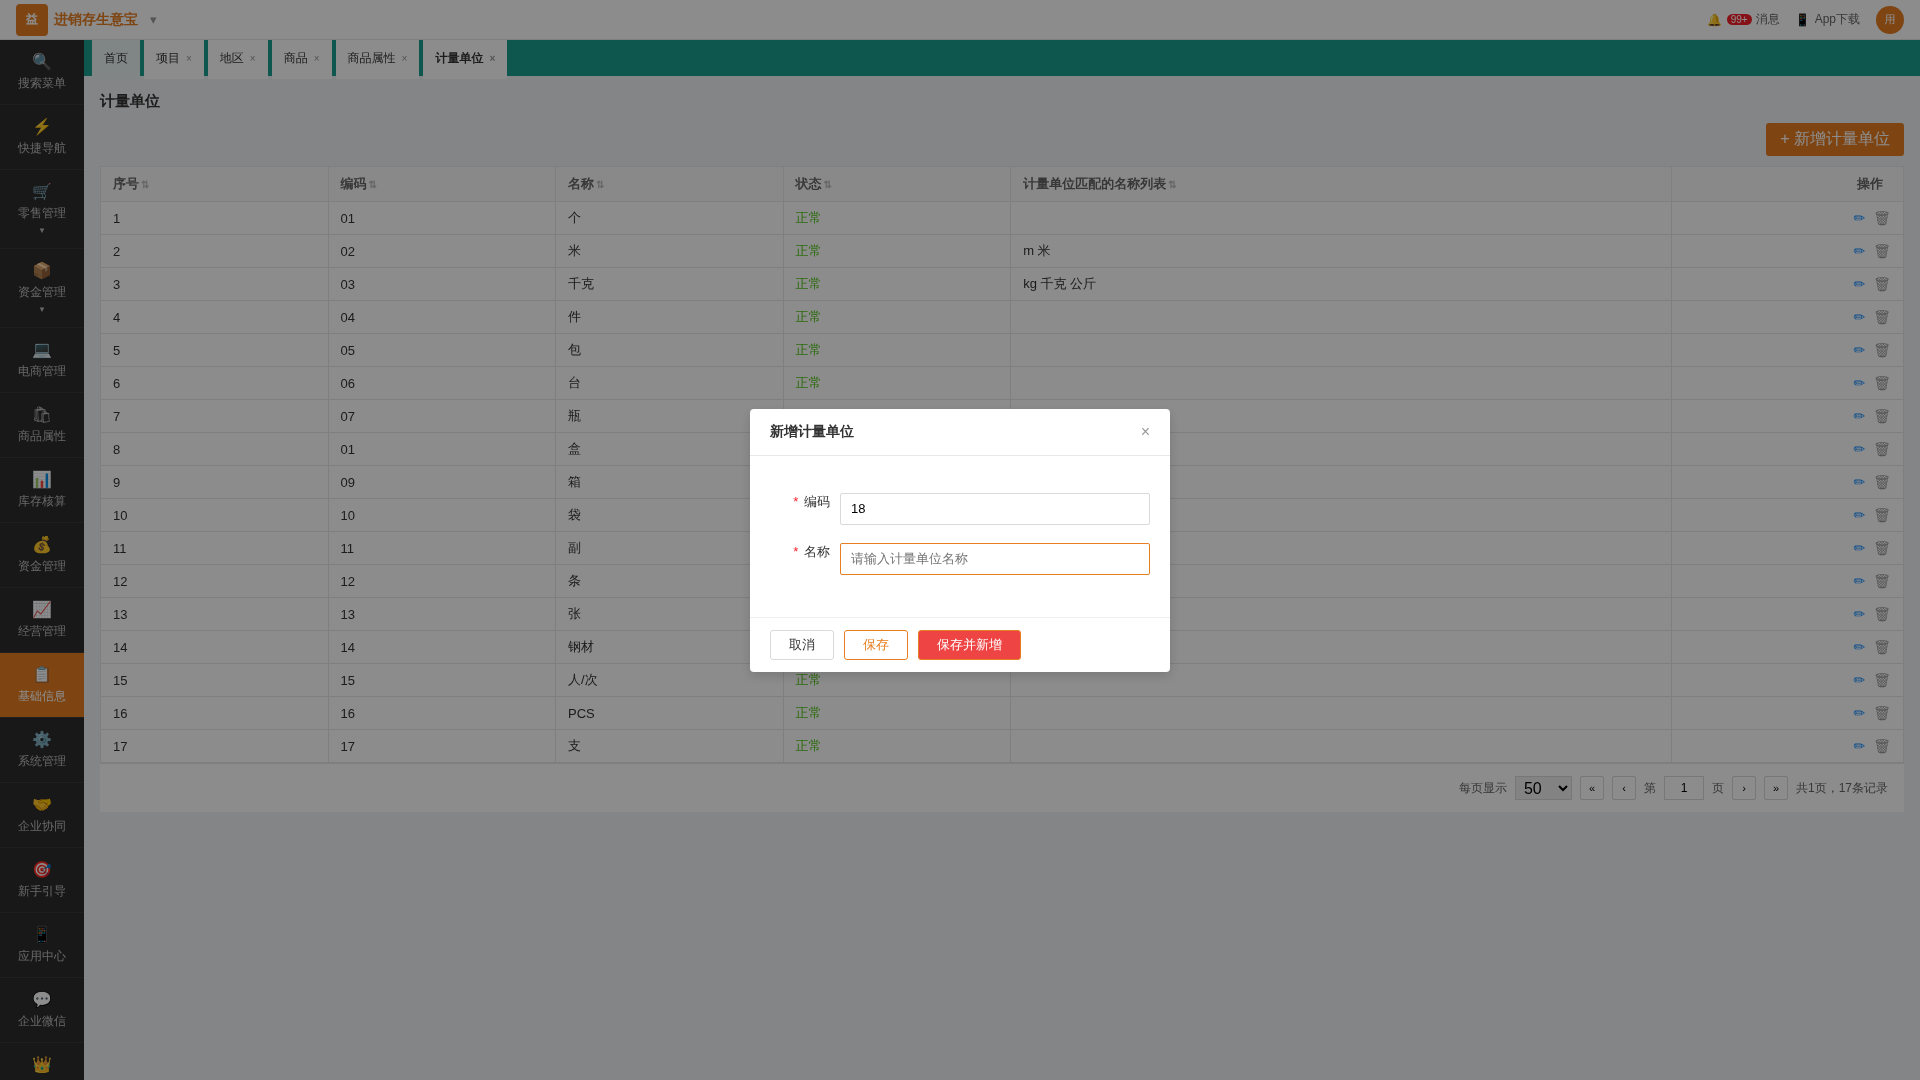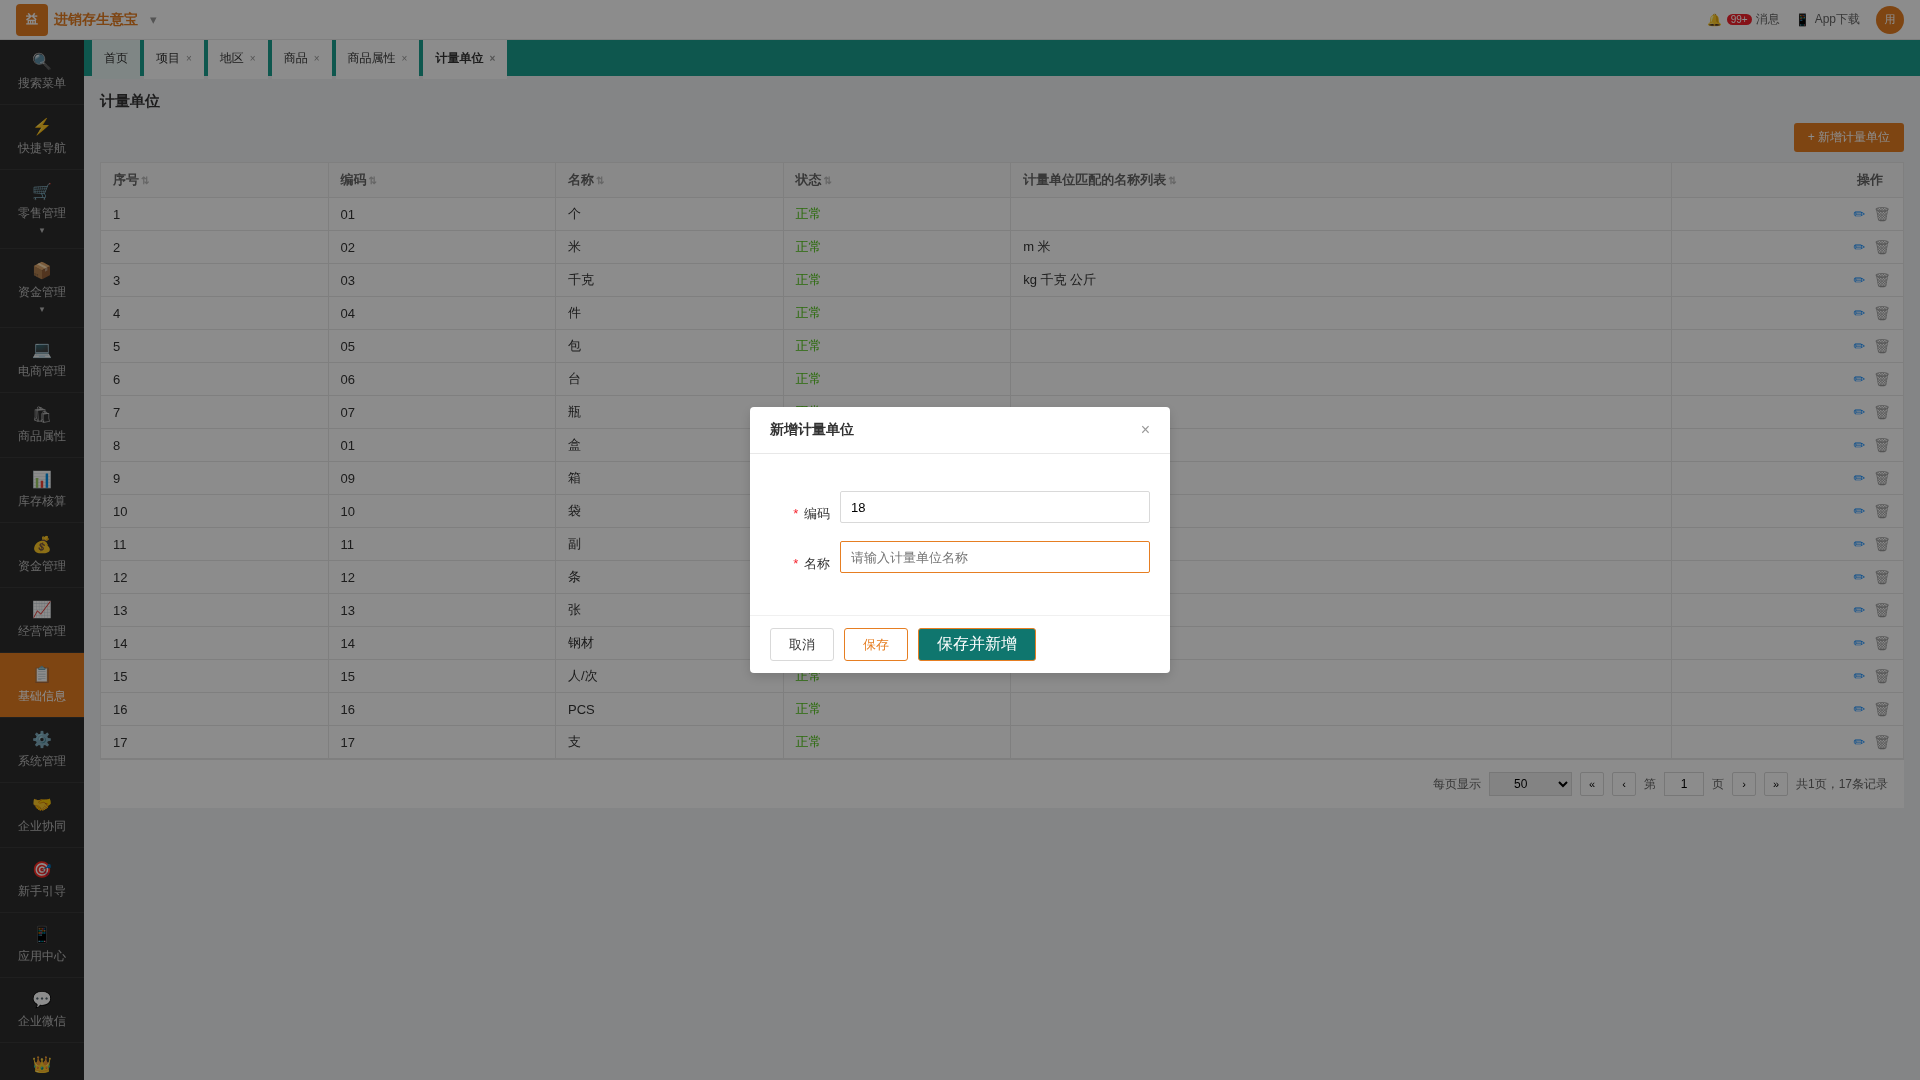--- a/index.html
+++ b/index.html
@@ -83,21 +83,21 @@
 
     
     .table-toolbar { display: flex; justify-content: flex-end; margin-bottom: 10px; }
     .btn-add {
       background: #e67e22;
       color: #fff;
       border: none;
       padding: 6px 14px;
       border-radius: 3px;
       cursor: pointer;
-      font-size: 12px;
+      font-size: 16px;
       margin-left: 12px;
     }
 
     
     .data-table { width: 100%; border-collapse: collapse; background: #fff; font-size: 13px; }
     .data-table th {
       background: #fafafa;
       border: 1px solid #e8e8e8;
       padding: 8px 12px;
       text-align: left;
@@ -131,21 +131,21 @@
     .page-btn {
       width: 24px; height: 24px;
       border: 1px solid #d9d9d9;
       background: #fff;
       cursor: pointer;
       display: flex; align-items: center; justify-content: center;
       border-radius: 2px;
       font-size: 11px;
     }
     .page-input { width: 40px; height: 24px; border: 1px solid #d9d9d9; text-align: center; font-size: 12px; }
-    .page-size-select { height: 24px; border: 1px solid #d9d9d9; font-size: 12px; padding: 0 20px; }
+    .page-size-select { height: 24px; border: 1px solid #d9d9d9; font-size: 16px; padding: 0 4px; }
 
     
     .modal-overlay {
       position: fixed;
       top: 0; left: 0; right: 0; bottom: 0;
       background: rgba(0,0,0,0.45);
       display: flex;
       align-items: center;
       justify-content: center;
       z-index: 1000;
@@ -171,21 +171,21 @@
       background: none;
       border: none;
       font-size: 16px;
       cursor: pointer;
       color: #999;
       line-height: 1;
     }
     .modal-body { padding: 24px 20px; }
     .form-row {
       display: flex;
-      align-items: flex-end;
+      align-items: flex-start;
       margin-bottom: 18px;
       margin-top: 13px;
     }
     .form-label {
       width: 60px;
       text-align: right;
       margin-right: 10px;
       font-size: 13px;
       color: #333;
     }
@@ -219,27 +219,27 @@
     .btn-save {
       border: 1px solid #e67e22;
       background: #fff;
       color: #e67e22;
       padding: 5px 18px;
       border-radius: 3px;
       cursor: pointer;
       font-size: 13px;
     }
     .btn-save-new {
-      background: #0f766e;
+      background: #ef4444;
       border: 1px solid #e67e22;
       color: #fff;
       padding: 5px 18px;
       border-radius: 3px;
       cursor: pointer;
-      font-size: 16px;
+      font-size: 13px;
     }
 
     
     .sort-arrow { font-size: 10px; color: #bbb; margin-left: 2px; }
   </style>
 </head>
 <body>
 
 <div class="top-bar">
   <div class="top-bar-left">

